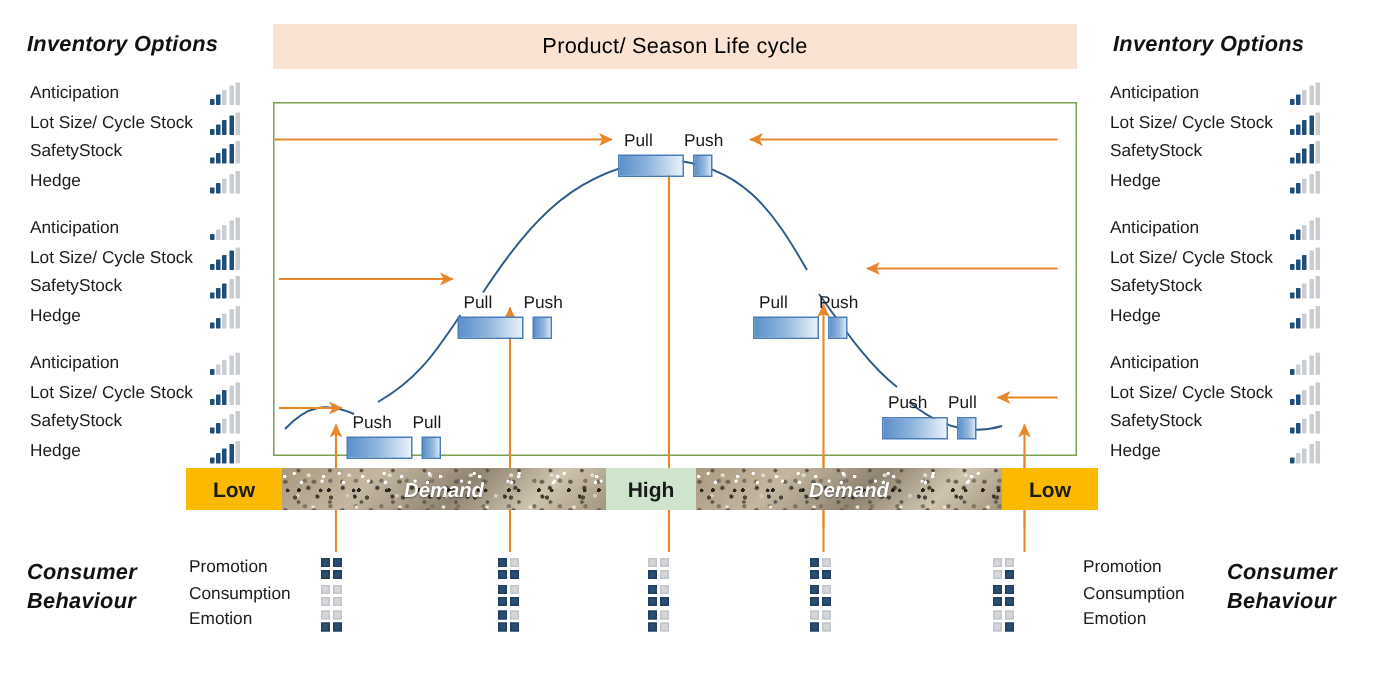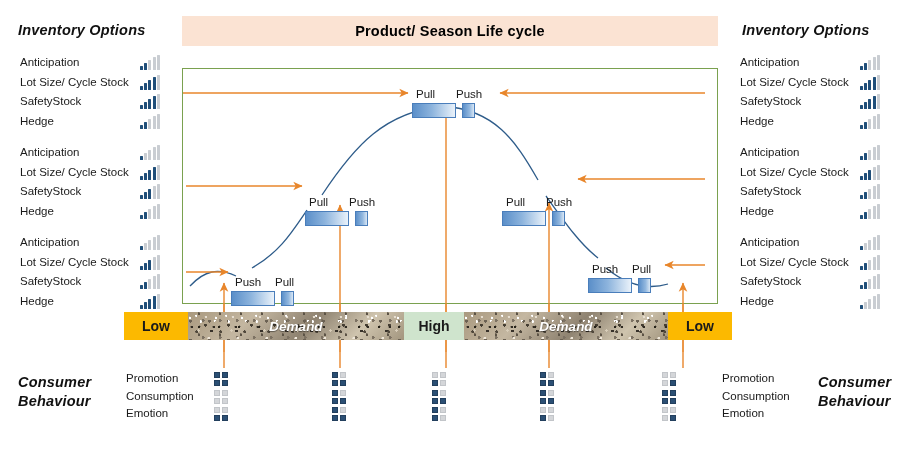--- a/index.html
+++ b/index.html
@@ -60,21 +60,21 @@
 
   
   .title-banner{
     background:#fbe3d3;
     display:flex;
     align-items:center;
     justify-content:center;
   }
   .title-banner span{
     font-size:14.5px;
-    font-weight:bold;
+    font-weight:normal;
     color:#000000;
     letter-spacing:.2px;
   }
 
   
   .chart-frame{
     border:1px solid #7aa14f;
     background:transparent;
     box-sizing:border-box;
   }

